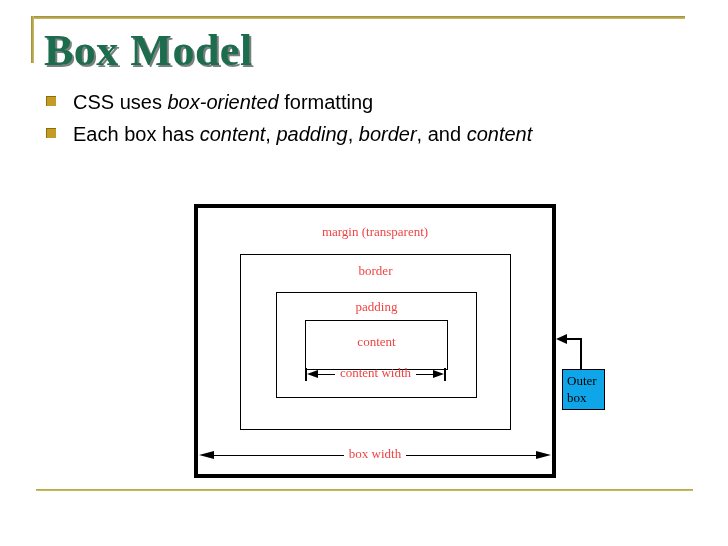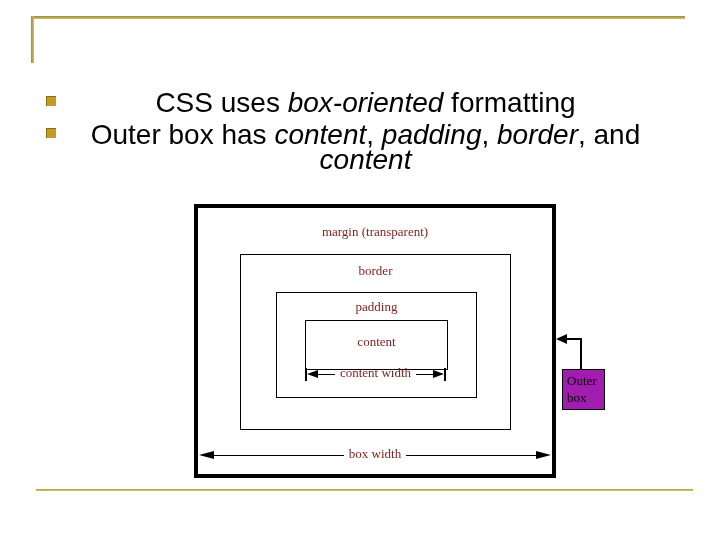--- a/index.html
+++ b/index.html
@@ -22,27 +22,27 @@
     line-height:50px; color:#1d6c4d;
     text-shadow:2px 2px 0 rgba(10,25,18,0.55);
     letter-spacing:0.5px; white-space:nowrap;
   }
 
   
   .bullets { position:absolute; left:46px; top:90px; width:612px; margin:0; padding:0; list-style:none; }
   .bullets li { display:flex; margin:0 0 7px 0; }
   .bullet-sq { flex:0 0 10px; width:10px; height:10px; margin:6px 17px 0 0;
                background:#c49b25; box-shadow:inset 1px 1px 0 rgba(120,90,10,0.7); }
-  .bullet-text { font-size:28px; line-height:25px; color:#000; width:590px;text-align:center; }
+  .bullet-text { font-size:20px; line-height:25px; color:#000; width:590px; }
   .it { font-style:italic; }
 
   
   .diagram { position:absolute; left:194px; top:204px; width:362px; height:274px;
              border:4px solid #000; box-sizing:border-box;
-             font-family:"Liberation Serif", serif; font-size:13px; color:#7f1d1d; }
+             font-family:"Liberation Serif", serif; font-size:13px; color:#ef4444; }
   .dlabel { position:absolute; left:0; right:0; text-align:center; white-space:nowrap; }
   .rect { position:absolute; border:1px solid #000; box-sizing:content-box; background:#fff; }
   .rect-border  { left:42px; top:46px; width:269px; height:174px; }
   .rect-padding { left:35px; top:37px; width:199px; height:104px; }
   .rect-content { left:28px; top:27px; width:141px; height:48px; }
 
   
   .dim-row { position:absolute; display:flex; align-items:center; height:14px; }
   .dim-line { flex:1; height:1px; background:#000; min-width:4px; }
   .dim-label { padding:0 5px; white-space:nowrap; transform:translateY(-1px); }
@@ -54,42 +54,43 @@
   .dim-content-width { left:28px; top:74px; width:141px; }
   .dim-box-width { left:1px; right:1px; top:240px; }
 
   
   .anno-arrow { position:absolute; left:556px; top:334px; width:0; height:0;
                 border-top:5px solid transparent; border-bottom:5px solid transparent;
                 border-right:11px solid #000; }
   .anno-hline { position:absolute; left:565px; top:338px; width:17px; height:2px; background:#000; }
   .anno-vline { position:absolute; left:580px; top:338px; width:2px; height:32px; background:#000; }
   .outer-box  { position:absolute; left:562px; top:369px; width:43px; height:41px;
-                border:1px solid #000; box-sizing:border-box; background:#a21caf;
+                border:1px solid #000; box-sizing:border-box; background:#0ea5e9;
                 font-family:"Liberation Serif", serif; font-size:13px; line-height:17px;
                 padding:2px 0 0 4px; }
 </style>
 </head>
 <body>
 
 <div id="slide">
 
   <div class="accent-h-top"></div>
   <div class="accent-v-left"></div>
   <div class="accent-h-bot"></div>
 
+  <div class="title">Box Model</div>
 
   <ul class="bullets">
     <li>
       <span class="bullet-sq"></span>
       <span class="bullet-text"><span>CSS uses </span><span class="it">box-oriented</span><span> formatting</span></span>
     </li>
     <li>
       <span class="bullet-sq"></span>
-      <span class="bullet-text"><span>Outer box has </span><span class="it">content</span><span>, </span><span class="it">padding</span><span>, </span><span class="it">border</span><span>, and </span><span class="it">content</span></span>
+      <span class="bullet-text"><span>Each box has </span><span class="it">content</span><span>, </span><span class="it">padding</span><span>, </span><span class="it">border</span><span>, and </span><span class="it">content</span></span>
     </li>
   </ul>
 
   <div class="diagram">
     <div class="dlabel" style="top:16px;">margin (transparent)</div>
 
     <div class="rect rect-border">
       <div class="dlabel" style="top:8px;">border</div>
 
       <div class="rect rect-padding">

